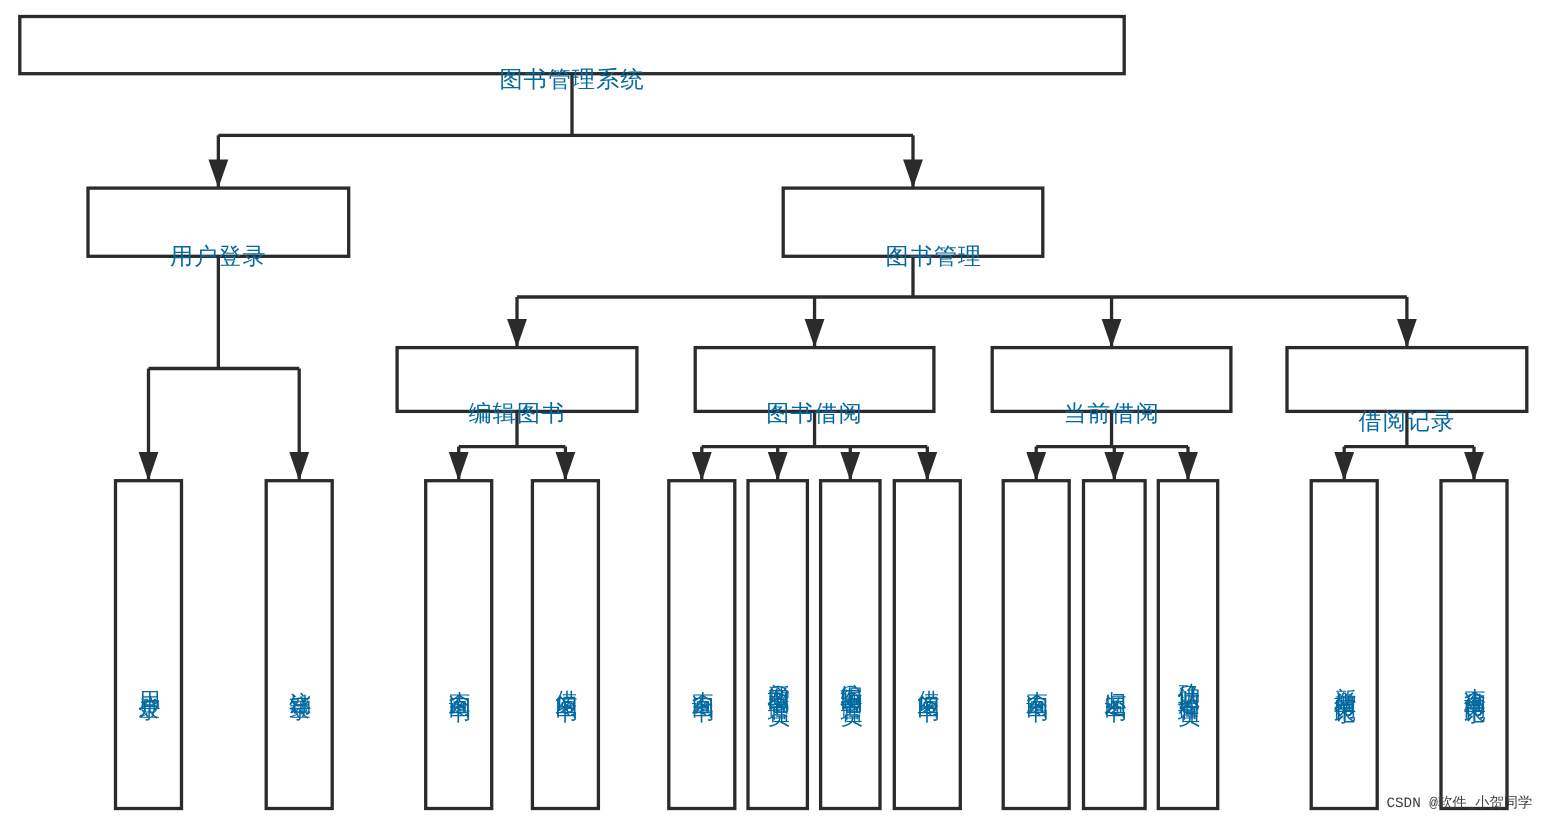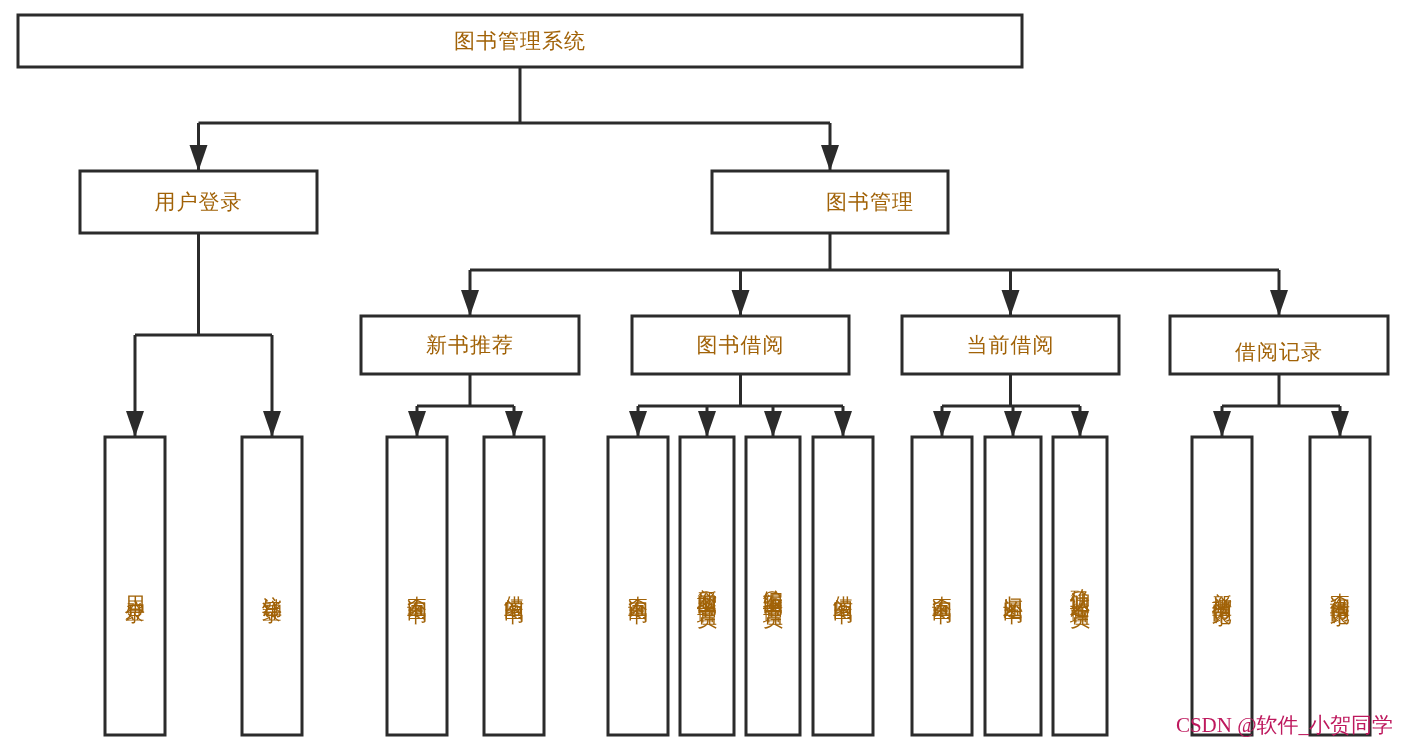--- a/index.html
+++ b/index.html
@@ -39,45 +39,46 @@
   }
   .arrow-head {
     fill: #2b2b2b;
     stroke: none;
   }
   .node-label {
     position: absolute;
     display: flex;
     align-items: center;
     justify-content: center;
-    color: #a16207;
+    color: #0369a1;
     font-family: "Liberation Sans", "DejaVu Sans", sans-serif;
     box-sizing: border-box;
     pointer-events: none;
     user-select: none;
+    margin-top: 32px;
   }
   .node-label.horizontal {
     font-size: 21px;
     letter-spacing: 1px;
     line-height: 1.2;
   }
   .node-label.vertical {
     writing-mode: vertical-rl;
     text-orientation: upright;
     font-size: 20px;
     line-height: 1.35;
     letter-spacing: 3px;
   }
   .watermark {
     position: absolute;
     right: 12px;
     bottom: 8px;
-    font-size: 21px;
-    color: #be185d;
-    font-family: Liberation Serif, serif;
+    font-size: 13px;
+    color: #404040;
+    font-family: Liberation Mono, monospace;
     white-space: nowrap;
     user-select: none;
   }
 </style>
 </head>
 <body>
 
 <div id="diagram-root">
   <svg id="flow-svg" viewBox="0 0 1405 747" xmlns="http://www.w3.org/2000/svg">
     <g id="edges-layer">
@@ -153,22 +154,22 @@
         <rect x="912" y="437" width="60" height="298" class="node-box"></rect>
         <rect x="985" y="437" width="56" height="298" class="node-box"></rect>
         <rect x="1053" y="437" width="54" height="298" class="node-box"></rect>
         <rect x="1192" y="437" width="60" height="298" class="node-box"></rect>
         <rect x="1310" y="437" width="60" height="298" class="node-box"></rect>
       </g>
   </svg>
   <div id="labels-layer">
       <div class="node-label horizontal" style="left: 18px; top: 15px; width: 1004px; height: 52px;">图书管理系统</div>
       <div class="node-label horizontal" style="left: 80px; top: 171px; width: 237px; height: 62px;">用户登录</div>
-      <div class="node-label horizontal" style="left: 752px; top: 171px; width: 236px; height: 62px;">图书管理</div>
-      <div class="node-label horizontal" style="left: 361px; top: 316px; width: 218px; height: 58px;">新书推荐</div>
+      <div class="node-label horizontal" style="left: 731px; top: 171px; width: 236px; height: 62px;">图书管理</div>
+      <div class="node-label horizontal" style="left: 361px; top: 316px; width: 218px; height: 58px;">编辑图书</div>
       <div class="node-label horizontal" style="left: 632px; top: 316px; width: 217px; height: 58px; border-radius: 23px;">图书借阅</div>
       <div class="node-label horizontal" style="left: 902px; top: 316px; width: 217px; height: 58px; border-radius: 28px;">当前借阅</div>
       <div class="node-label horizontal" style="left: 1170px; top: 316px; width: 218px; height: 71px;">借阅记录</div>
       <div class="node-label vertical" style="left: 105px; top: 437px; width: 60px; height: 298px;">用户登录</div>
       <div class="node-label vertical" style="left: 242px; top: 437px; width: 60px; height: 298px;">注销登录</div>
       <div class="node-label vertical" style="left: 387px; top: 437px; width: 60px; height: 298px;">查询图书</div>
       <div class="node-label vertical" style="left: 484px; top: 437px; width: 60px; height: 298px;">借阅图书</div>
       <div class="node-label vertical" style="left: 608px; top: 437px; width: 60px; height: 298px;">查询图书</div>
       <div class="node-label vertical" style="left: 680px; top: 437px; width: 54px; height: 298px;">新增图书（管理员）</div>
       <div class="node-label vertical" style="left: 746px; top: 437px; width: 54px; height: 298px;">编辑图书（管理员）</div>

